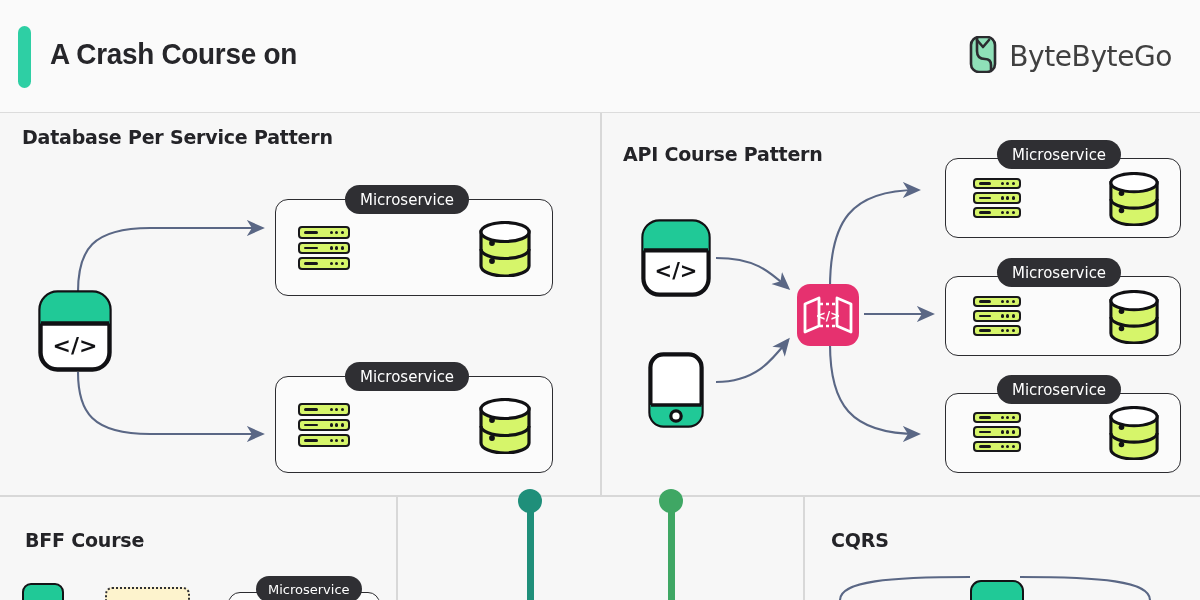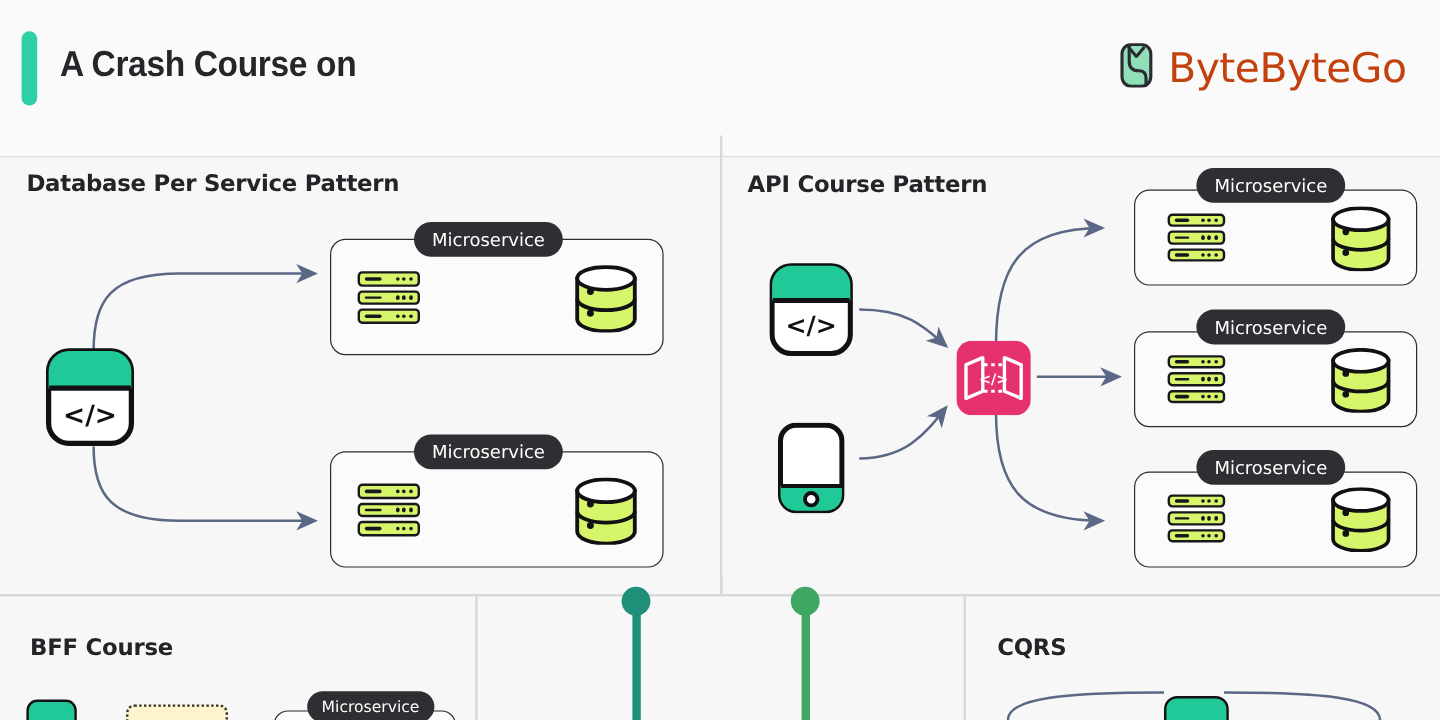--- a/index.html
+++ b/index.html
@@ -6,21 +6,21 @@
   html, body {
     width: 1200px; height: 600px;
     background: #f7f7f7;
     font-family: "Liberation Sans", sans-serif;
     overflow: hidden;
   }
   #stage { position: relative; width: 1200px; height: 600px; background: #f7f7f7; }
 
   
   #header {
-    position: absolute; left: 0; top: 0; width: 1200px; height: 131px;
+    position: absolute; left: 0; top: 0; width: 1200px; height: 113px;
     background: #fafafa;
     border-bottom: 1px solid #dcdcdc;
   }
   #accent-bar {
     position: absolute; left: 18px; top: 26px;
     width: 13px; height: 62px; border-radius: 7px;
     background: #2ecfa4;
   }
   #title-text {
     position: absolute; left: 50px; top: 37px;
@@ -37,40 +37,40 @@
     display: flex; align-items: center;
   }
   #title-pill-text {
     font-size: 29px; font-weight: 700; color: #ffffff; letter-spacing: -0.2px;
     font-family: "Liberation Sans Narrow", "Liberation Sans", sans-serif;
     transform: scaleX(0.95); transform-origin: left center;
     white-space: nowrap;
   }
   #brand { position: absolute; right: 28px; top: 36px; display: flex; align-items: center; gap: 11px; }
   #brand-text {
-    font-size: 34px; color: #c2410c; letter-spacing: -0.4px;
+    font-size: 28px; color: #404040; letter-spacing: -0.4px;
     font-family: "DejaVu Sans", sans-serif; font-weight: 400;
   }
 
   
   .divider { position: absolute; background: #d8d8d8; }
   #div-v-top   { left: 600px; top: 113px; width: 1.5px; height: 383px; }
   #div-h-mid   { left: 0;     top: 495px; width: 1200px; height: 1.5px; }
   #div-v-bl    { left: 396px; top: 496px; width: 1.5px; height: 104px; }
   #div-v-br    { left: 803px; top: 496px; width: 1.5px; height: 104px; }
   #div-v-stub  { left: 600px; top: 480px; width: 1.5px; height: 16px; background: #d8d8d8; }
 
   
   .panel-title {
     position: absolute;
     font-size: 19px; font-weight: 700; color: #242428; letter-spacing: -0.2px;
     font-family: "DejaVu Sans", sans-serif;
     white-space: nowrap;
   }
-  #t-dbps  { left: 22px;  top: 142px; }
+  #t-dbps  { left: 22px;  top: 126px; }
   #t-apigw { left: 623px; top: 143px; }
   #t-bff   { left: 25px;  top: 529px; }
   #t-cqrs  { left: 831px; top: 529px; }
 
   
   .ms-box {
     position: absolute;
     background: #fbfbfb;
     border: 1.6px solid #2c2c30;
     border-radius: 13px;

